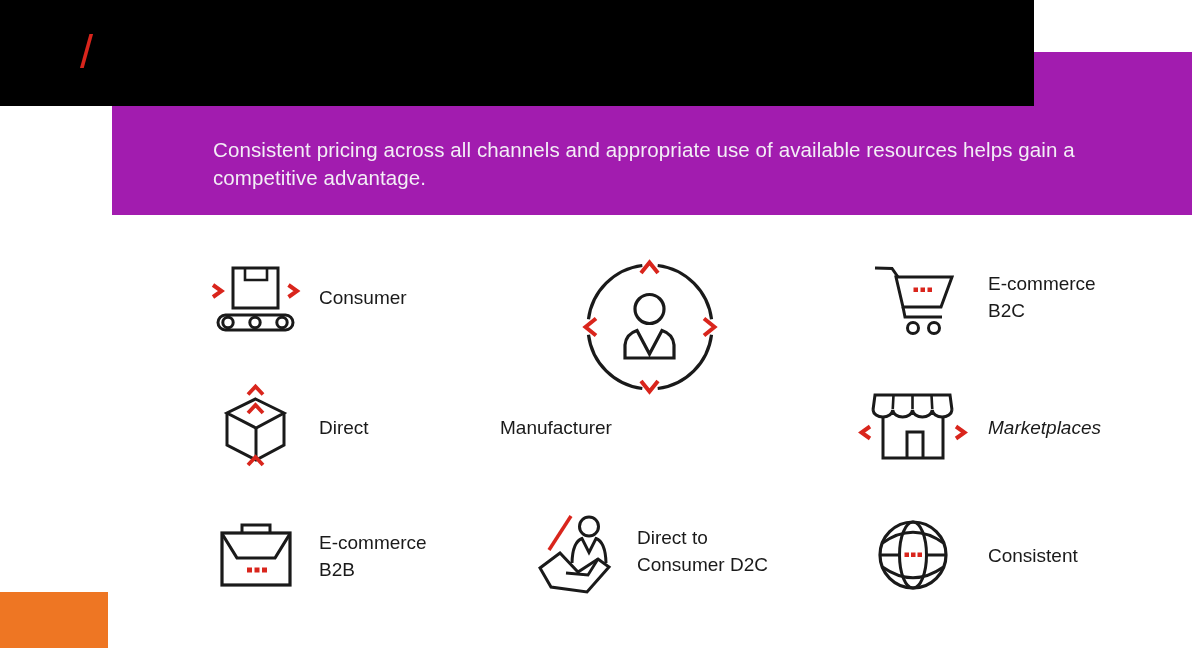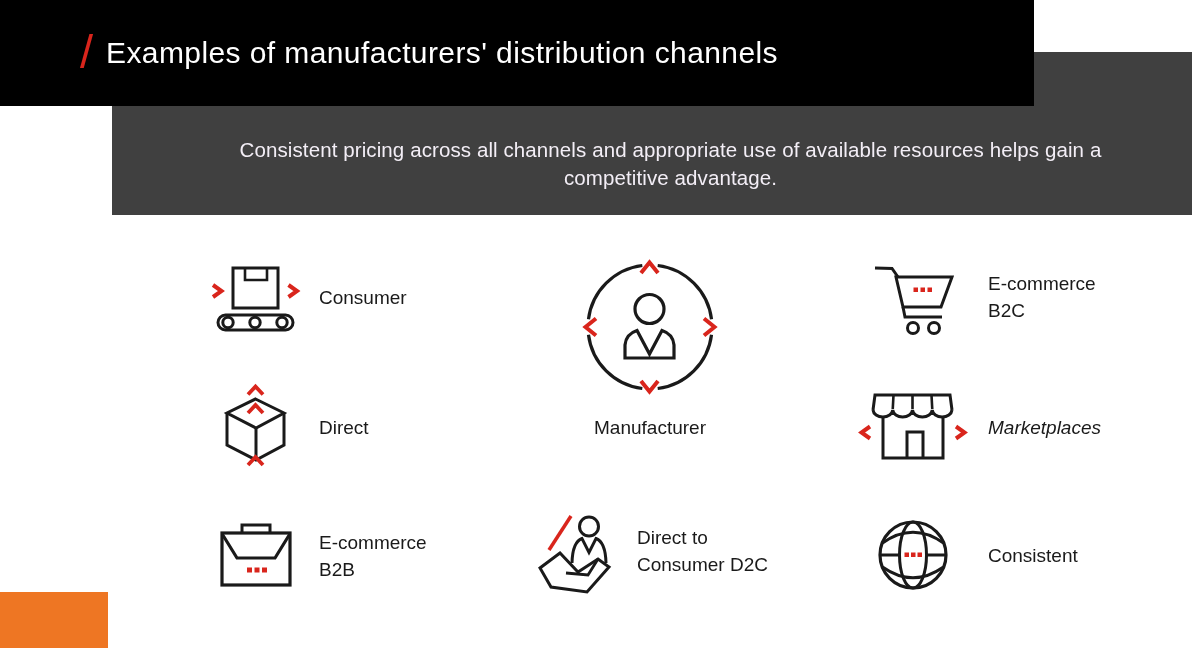--- a/index.html
+++ b/index.html
@@ -7,21 +7,21 @@
     width:1192px;height:648px;position:relative;overflow:hidden;
     background:#ffffff;
     font-family:"Liberation Sans", sans-serif;
     color:#1a1a1a;
   }
   .abs{position:absolute;}
 
   
   .banner{
     left:112px;top:52px;width:1080px;height:163px;
-    background:#404040;z-index:1;text-align:center;
+    background:#a21caf;z-index:1;
   }
   .banner p{
     margin:0;padding:84px 40px 0 101px;
     font-size:20.5px;line-height:28px;color:#f3eef6;
     max-width:915px;letter-spacing:0.1px;
   }
 
   
   .titlebar{
     left:0;top:0;width:1034px;height:106px;background:#000;z-index:2;
@@ -37,38 +37,37 @@
   }
 
   
   .orange-sq{left:0;top:592px;width:108px;height:56px;background:#ee7623;z-index:1;}
 
   
   .lbl{
     font-size:19px;line-height:27px;color:#1a1a1a;
     white-space:pre-line;z-index:3;
   }
-  .lbl.center{width:300px;text-align:center;}
+  .lbl.center{width:300px;text-align:left;}
 
   svg{display:block;z-index:3;}
   .ink{stroke:#1a1a1a;fill:none;}
   .red{stroke:#d9251c;fill:none;}
   .reddot{fill:#d9251c;stroke:none;}
   .whitefill{fill:#ffffff;stroke:#1a1a1a;}
 </style>
 </head>
 <body>
 
 <div class="abs banner">
   <p>Consistent pricing across all channels and appropriate use of available resources helps gain a competitive advantage.</p>
 </div>
 
 <div class="abs titlebar">
   <span class="slash">/</span>
-  <h1>Examples of manufacturers' distribution channels</h1>
 </div>
 
 <div class="abs orange-sq"></div>
 
 <div class="abs" style="left:203px;top:256px;">
   <svg width="100" height="84" viewBox="0 0 100 84">
     <rect class="ink" x="30" y="12" width="45" height="40" stroke-width="3"></rect>
     <path class="ink" d="M42,12 V24 H64 V12" stroke-width="2.6"></path>
     <rect class="ink" x="15" y="59" width="75" height="15" rx="7.5" stroke-width="3"></rect>
     <circle class="ink" cx="25" cy="66.5" r="5.2" stroke-width="3"></circle>

